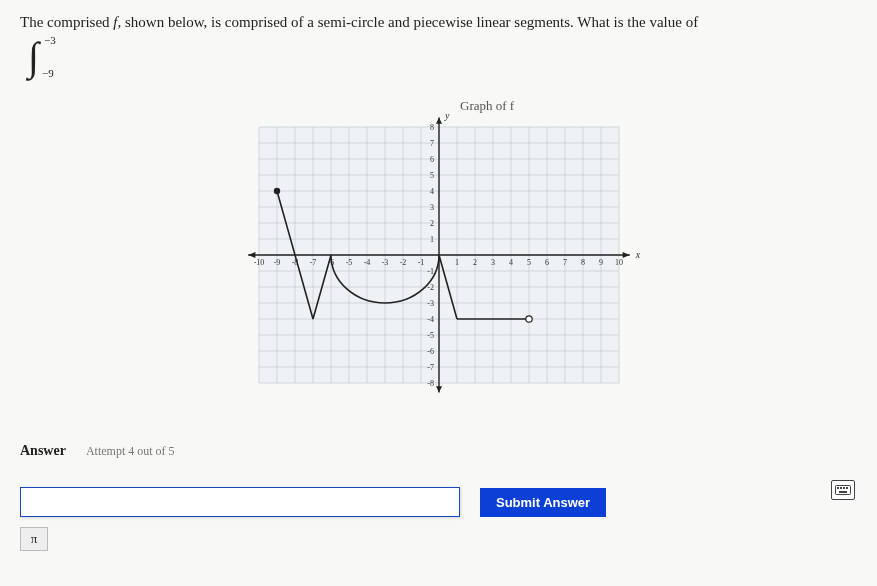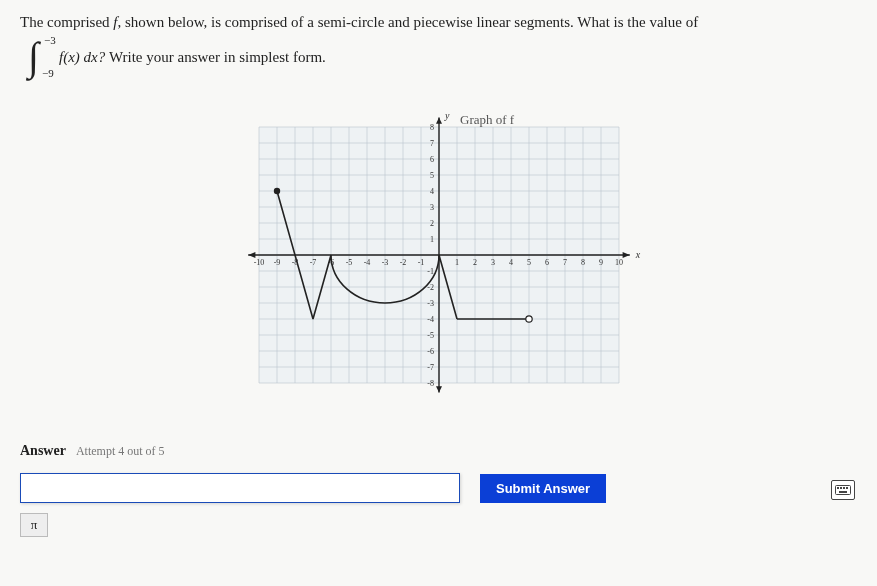--- a/index.html
+++ b/index.html
@@ -13,25 +13,25 @@
       position: relative;
     }
     .question-text { font-size: 15px; line-height: 1.4; margin-bottom: 4px; }
     .italic-f { font-style: italic; }
     .integral-block { display: flex; align-items: center; margin-left: 8px; }
     .integral-symbol { position: relative; font-size: 40px; font-family: serif; margin-right: 2px; line-height: 1; }
     .int-upper { position: absolute; top: -2px; left: 16px; font-size: 11px; }
     .int-lower { position: absolute; bottom: -2px; left: 14px; font-size: 11px; }
     .integrand { font-size: 15px; margin-left: 18px; }
     .graph-wrap { display: flex; justify-content: center; margin-top: 18px; }
-    .graph-title { position: absolute; left: 460px; top: 112px; font-size: 13px; color: #555; }
-    .answer-row { margin-top: 28px; display: flex; align-items: baseline; gap: 10px; font-size: 14px; }
+    .graph-title { position: absolute; left: 460px; top: 98px; font-size: 13px; color: #555; }
+    .answer-row { margin-top: 28px; display: flex; align-items: baseline; gap: 20px; font-size: 14px; }
     .answer-label { font-weight: bold; }
     .attempt { color: #777; font-size: 12px; }
-    .input-row { margin-top: 14px; display: flex; align-items: center; gap: 20px; }
+    .input-row { margin-top: 28px; display: flex; align-items: center; gap: 20px; }
     .answer-input {
       width: 440px; height: 30px; border: 1.5px solid #1a4bb8;
       background: #fff; font-size: 14px; padding: 4px 8px;
       box-shadow: 1px 1px 3px rgba(0,0,0,0.15);
     }
     .submit-btn {
       background: #0b3fd6; color: #fff; border: none;
       padding: 7px 16px; font-size: 13px; font-weight: bold;
       cursor: pointer;
     }
@@ -60,23 +60,20 @@
 <body>
 
 <div class="question-text">
   <span>The comprised </span><span class="italic-f">f</span><span>, shown below, is comprised of a semi-circle and piecewise linear segments. What is the value of</span>
 </div>
 
 <div class="integral-block">
   <span class="integral-symbol">∫
     <span class="int-upper">−3</span>
     <span class="int-lower">−9</span>
-  </span>
-  <span class="integrand">
-    <span class="italic-f">f(x) dx? </span><span>Write your answer in simplest form.</span>
   </span>
 </div>
 
 <div class="graph-title">Graph of f</div>
 
 <div class="graph-wrap">
   <svg id="graph-svg" width="420" height="320" viewBox="0 0 420 320">
       <rect x="30" y="32" width="360" height="256" fill="#eef2f4"></rect>
       <line x1="30" y1="288" x2="30" y2="32" class="gridline"></line>
       <line x1="48" y1="288" x2="48" y2="32" class="gridline"></line>

